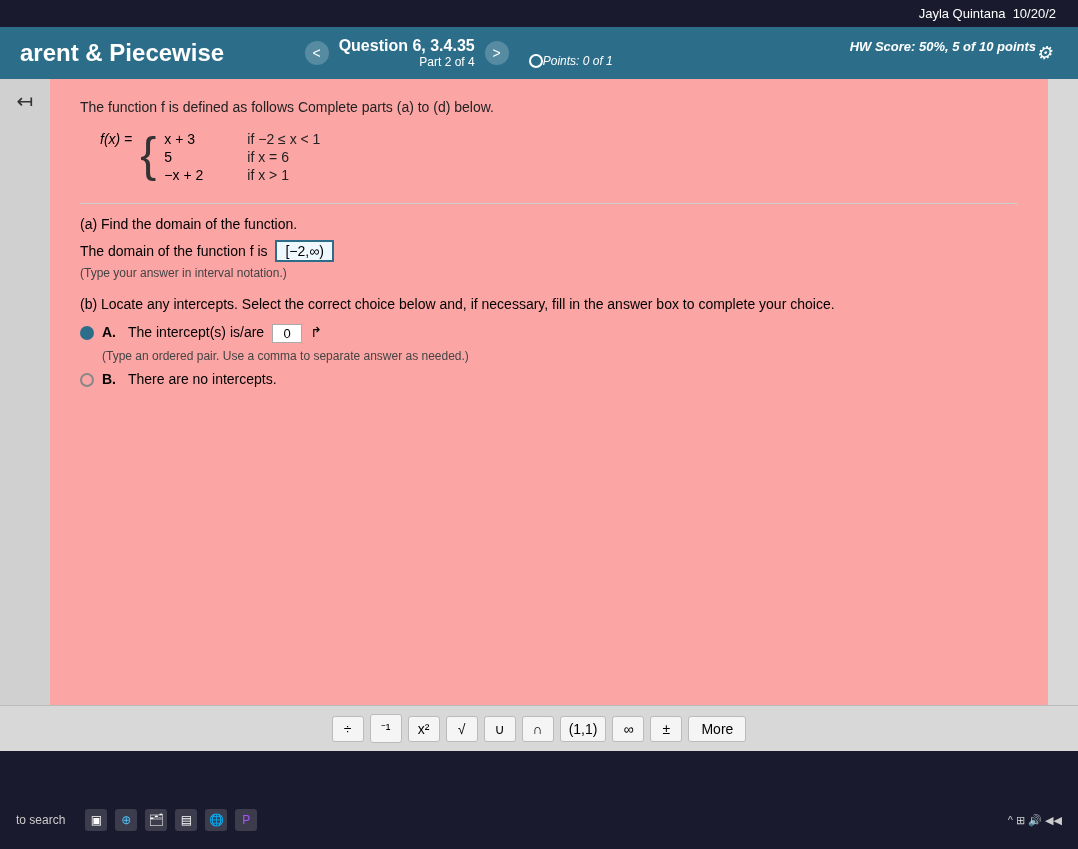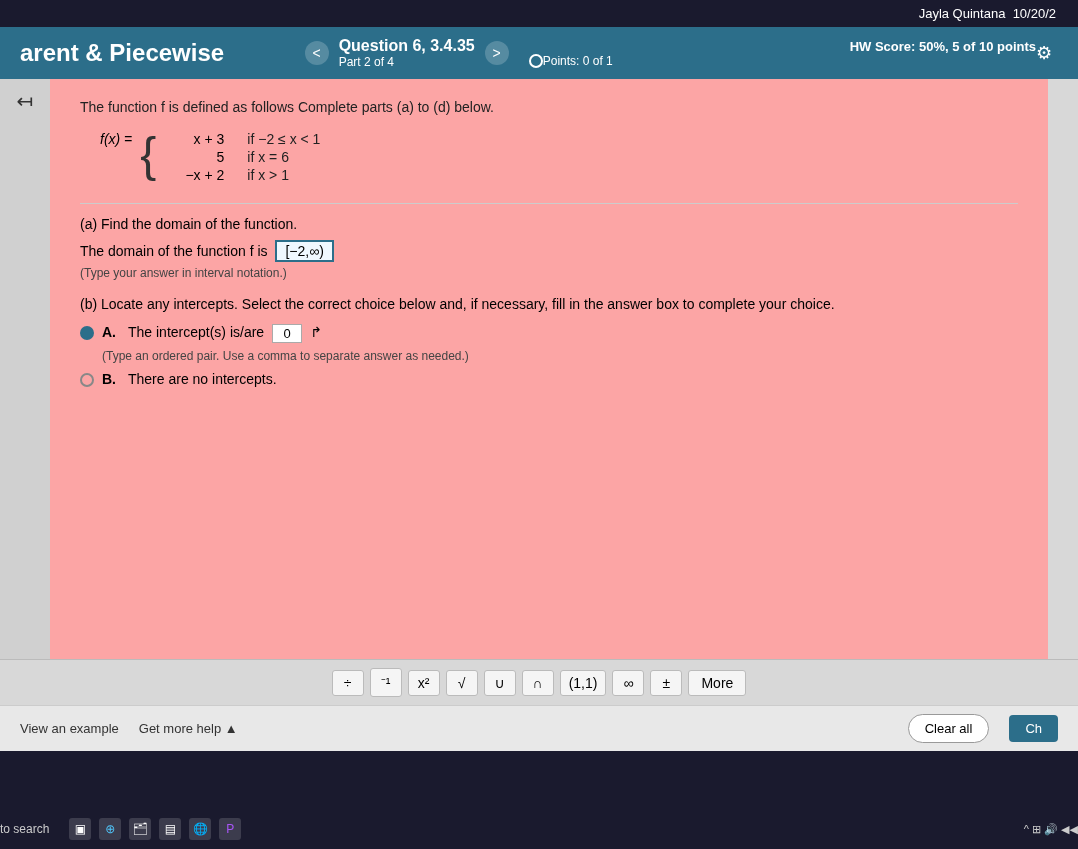--- a/index.html
+++ b/index.html
@@ -30,21 +30,21 @@
       align-items: center;
       padding: 10px 20px;
       gap: 20px;
     }
     .header-title {
       font-size: 24px;
       font-weight: bold;
       flex: 1;
     }
     .header-question {
-      text-align: left;
+      text-align: right;
       flex: 1;
     }
     .header-question .q-title {
       font-size: 16px;
       font-weight: bold;
     }
     .header-question .q-sub {
       font-size: 12px;
     }
     .header-nav {
@@ -118,21 +118,20 @@
       font-size: 14px;
       color: #222;
       margin-bottom: 16px;
     }
 
     .function-def {
       display: flex;
       align-items: flex-start;
       margin: 10px 0 20px 20px;
       font-size: 14px;
-      text-align: right;
     }
     .function-label {
       margin-right: 8px;
       font-style: italic;
       font-size: 14px;
     }
     .brace {
       font-size: 48px;
       line-height: 1;
       margin-right: 8px;
@@ -300,24 +299,24 @@
       border-radius: 4px;
       font-size: 13px;
       cursor: pointer;
     }
 
     
     .taskbar {
       background: #1a1a2e;
       display: flex;
       align-items: center;
-      padding: 6px 0;
+      padding: 6px 16px;
       gap: 10px;
       position: absolute;
-      bottom: 0;
+      bottom: 9px;
       left: 0;
       right: 0;
       height: 40px;
     }
     .taskbar-icons {
       display: flex;
       gap: 8px;
       margin-left: 10px;
     }
     .taskbar-icon {
@@ -344,20 +343,21 @@
     .right-panel {
       width: 30px;
       background: #d8d8d8;
     }
 
     .hw-score-row {
       display: flex;
       justify-content: flex-start;
       align-items: center;
       flex: 2;
+      font-style: italic;
     }
 
     .content-wrapper {
       display: flex;
       flex-direction: column;
       height: calc(849px - 35px - 50px - 40px);
     }
     .main-row {
       display: flex;
       flex: 1;
@@ -469,27 +469,20 @@
     <button class="math-btn">x²</button>
     <button class="math-btn">√</button>
     <button class="math-btn">∪</button>
     <button class="math-btn">∩</button>
     <button class="math-btn">(1,1)</button>
     <button class="math-btn">∞</button>
     <button class="math-btn">±</button>
     <button class="math-btn-more">More</button>
   </div>
 
-  <div class="bottom-bar">
-    <a class="bottom-link">View an example</a>
-    <a class="bottom-link">Get more help ▲</a>
-    <div class="spacer"></div>
-    <button class="clear-all-btn">Clear all</button>
-    <button class="check-btn">Ch</button>
-  </div>
 </div>
 
 <div class="taskbar">
   <span style="color:#ccc; font-size:12px;">to search</span>
   <div class="taskbar-icons">
     <div class="taskbar-icon">▣</div>
     <div class="taskbar-icon" style="color:#4fc3f7;">⊕</div>
     <div class="taskbar-icon">🗂</div>
     <div class="taskbar-icon">▤</div>
     <div class="taskbar-icon">🌐</div>

